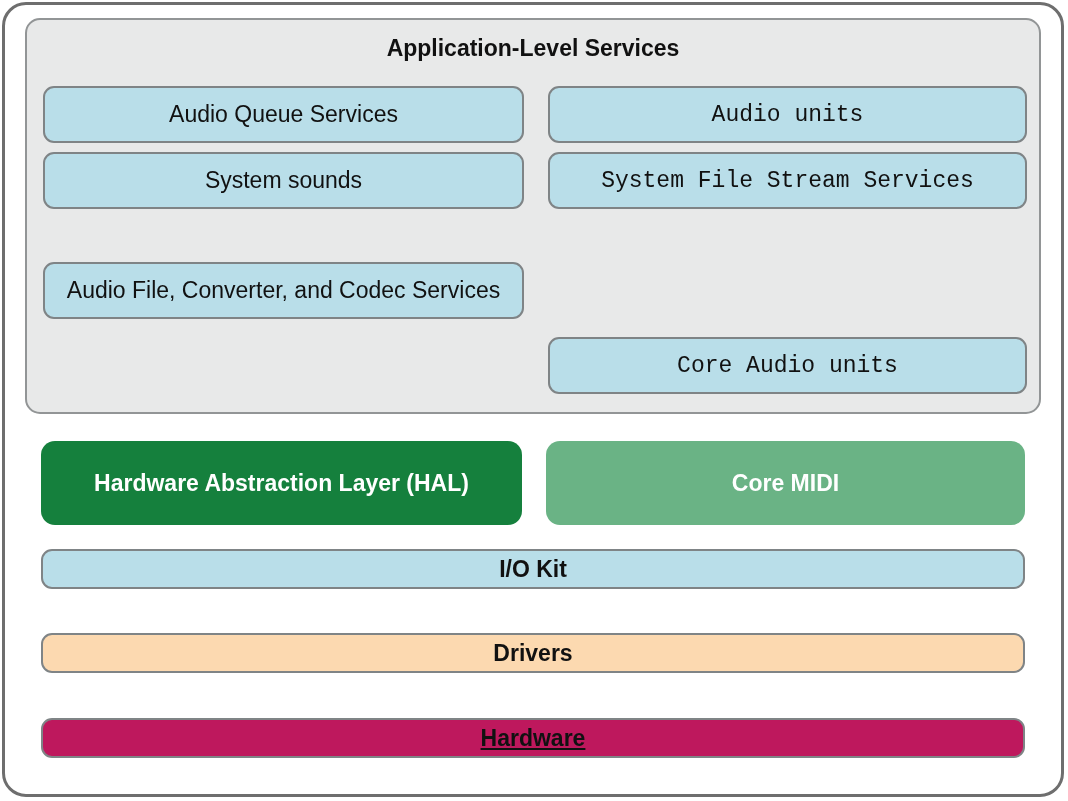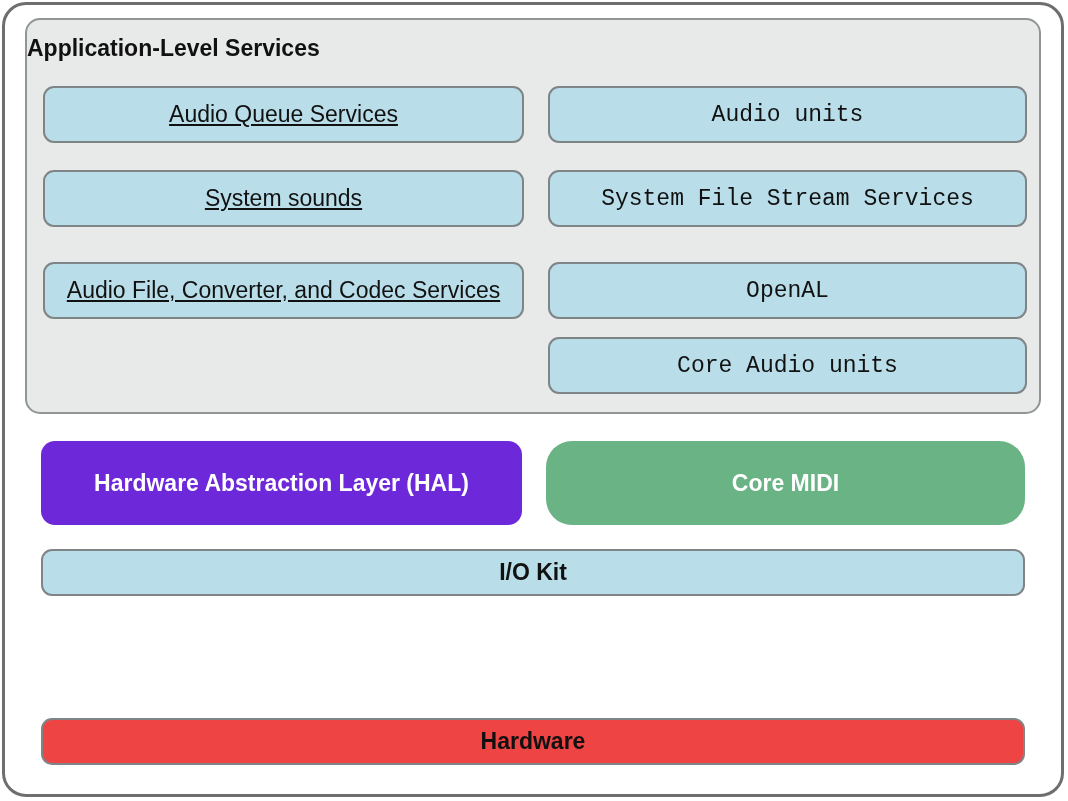--- a/index.html
+++ b/index.html
@@ -30,102 +30,103 @@
     width: 1016px; height: 396px;
     box-sizing: border-box;
     background: #e8e9e9;
     border: 2px solid #929596;
     border-radius: 15px;
   }
   .panel-title {
     position: absolute;
     left: 0; right: 0; top: 15px;
     margin: 0;
+    text-align: center;
     font-size: 23px;
     font-weight: bold;
     color: #111111;
   }
   .svc {
     position: absolute;
     box-sizing: border-box;
     height: 57px;
     background: #b9dee9;
     border: 2px solid #7f8486;
     border-radius: 11px;
     display: flex;
     align-items: center;
     justify-content: center;
     font-size: 23px;
     color: #111111;
     text-align: center;
   }
-  .col-left  { left: 16px;  width: 481px; text-decoration: underline; }
+  .col-left  { left: 16px;  width: 481px; }
   .col-right { left: 521px; width: 479px; font-family: Liberation Mono, monospace; }
   .row-1 { top: 66px; }
-  .row-2 { top: 150px; }
+  .row-2 { top: 132px; }
   .row-3 { top: 233px; margin-top: 9px; }
   .row-4 { top: 317px; }
 
   .block {
     position: absolute;
     box-sizing: border-box;
     display: flex;
     align-items: center;
     justify-content: center;
     font-size: 23px;
     font-weight: bold;
     text-align: center;
   }
   .hal-box {
     left: 41px; top: 441px;
     width: 481px; height: 84px;
-    background: #6d28d9;
+    background: #15803d;
     border-radius: 14px;
     color: #ffffff;
   }
   .core-midi-box {
     left: 546px; top: 441px;
     width: 479px; height: 84px;
     background: #6ab385;
-    border-radius: 26px;
+    border-radius: 14px;
     color: #ffffff;
   }
   .bar {
     left: 41px;
-    width: 984px; height: 47px;
+    width: 984px; height: 40px;
     border: 2px solid #7f8486;
     border-radius: 11px;
     color: #111111;
   }
   .io-kit-bar   { top: 549px; background: #b9dee9; }
   .drivers-bar  { top: 633px; background: #fcd9b0; }
-  .hardware-bar { top: 718px; background: #ef4444; }
+  .hardware-bar { top: 718px; background: #be185d; text-decoration: underline; }
 </style>
 </head>
 <body>
 
 <div class="canvas">
   <div class="outer-frame"></div>
 
   <section class="panel">
     <h1 class="panel-title">Application-Level Services</h1>
 
     <div class="svc col-left row-1">Audio Queue Services</div>
     <div class="svc col-right row-1">Audio units</div>
 
     <div class="svc col-left row-2">System sounds</div>
     <div class="svc col-right row-2">System File Stream Services</div>
 
     <div class="svc col-left row-3">Audio File, Converter, and Codec Services</div>
-    <div class="svc col-right row-3">OpenAL</div>
 
     <div class="svc col-right row-4">Core Audio units</div>
   </section>
 
   <div class="block hal-box">Hardware Abstraction Layer (HAL)</div>
 
   <div class="block core-midi-box">Core MIDI</div>
 
   <div class="block bar io-kit-bar">I/O Kit</div>
 
+  <div class="block bar drivers-bar">Drivers</div>
 
   <div class="block bar hardware-bar">Hardware</div>
 </div>
 
 </body></html>

